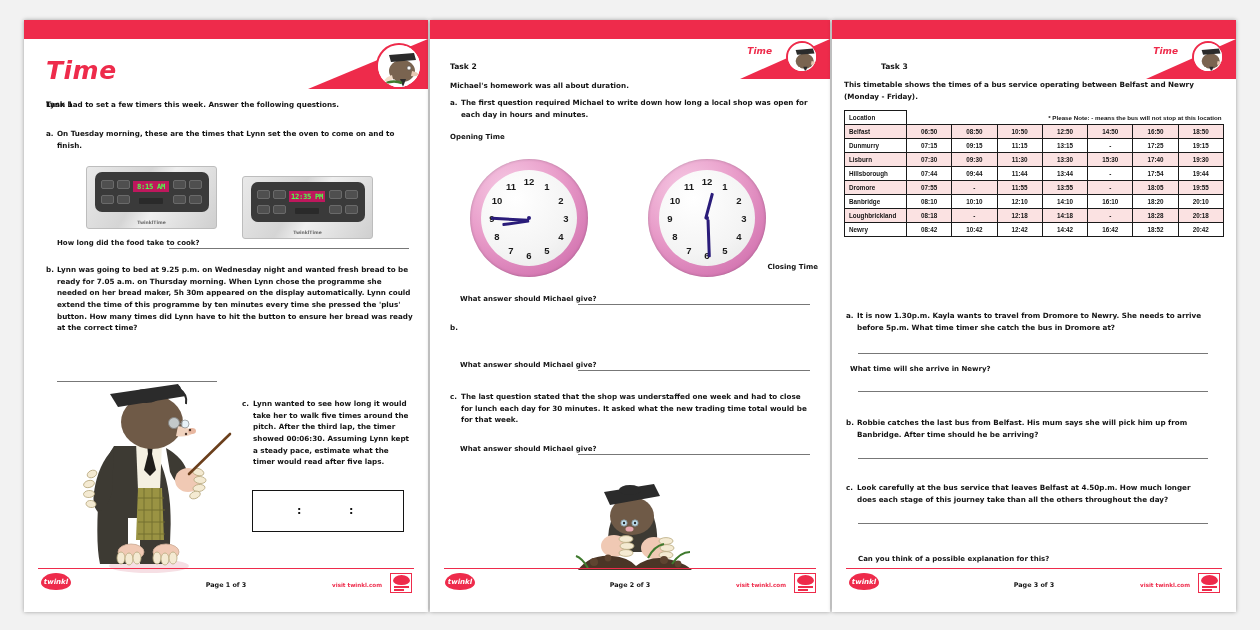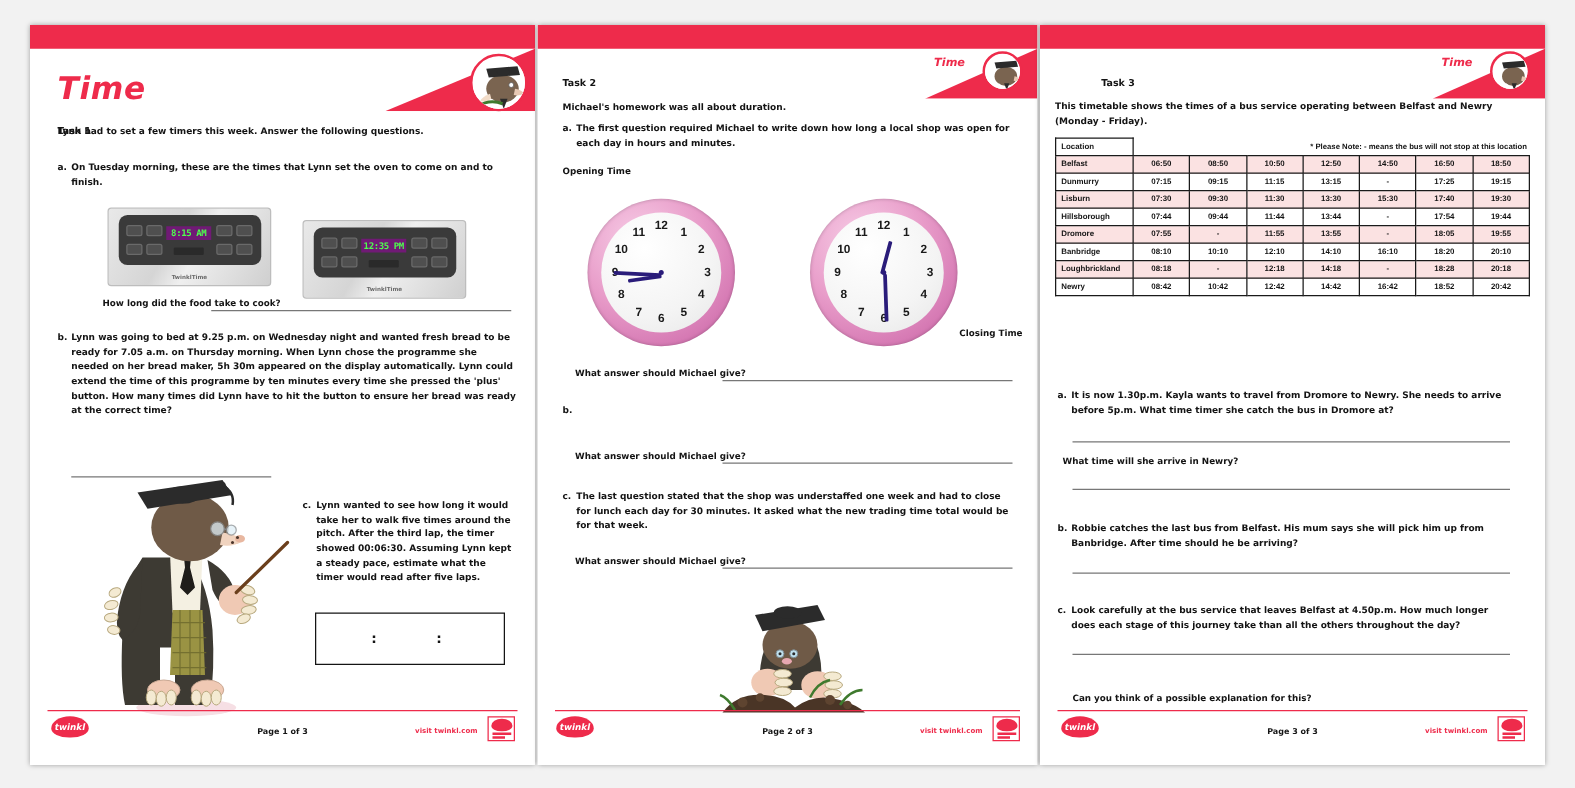--- a/index.html
+++ b/index.html
@@ -93,21 +93,21 @@
     background: linear-gradient(120deg,#e9e9e9 0%,#d5d5d5 40%,#efefef 55%,#cfcfcf 100%);
     border: 1px solid #bdbdbd;
     border-radius: 3px;
   }
   .oven-inner {
     position: absolute; left: 8px; top: 5px; width: 114px; height: 40px;
     background: #3a3a3a; border-radius: 7px;
   }
   .oven-display {
     position: absolute; left: 38px; top: 9px; width: 36px; height: 11px;
-    background: #701a75;
+    background: #be185d;
     color: #4dff4d;
     font-family: "DejaVu Sans Mono", monospace;
     font-size: 7.2px; font-weight: bold;
     display: flex; align-items: center; justify-content: center;
     letter-spacing: -0.3px;
   }
   .knob {
     position: absolute; width: 13px; height: 9px;
     background: #4f4f4f; border: 1px solid #6a6a6a; border-radius: 2px;
   }
@@ -286,21 +286,21 @@
         <div class="oven-display">12:35 PM</div>
         <div class="oven-led"></div>
         <div class="knob" style="left:78px; top:8px;"></div>
         <div class="knob" style="left:94px; top:8px;"></div>
         <div class="knob" style="left:78px; top:23px;"></div>
         <div class="knob" style="left:94px; top:23px;"></div>
       </div>
       <div class="oven-brand">TwinklTime</div>
     </div>
 
-    <div class="caption" style="left:33px; top:219px;margin-left:25px;">How long did the food take to cook?</div>
+    <div class="caption" style="left:33px; top:219px;">How long did the food take to cook?</div>
     <div class="answer-line" style="left:145px; top:228px; width:240px;"></div>
 
     <div class="para q" style="left:22px; top:244px; width:368px;">
       <span class="mk">b.</span>
       <span>Lynn was going to bed at 9.25 p.m. on Wednesday night and wanted fresh bread to be ready for 7.05 a.m. on Thursday morning. When Lynn chose the programme she needed on her bread maker, 5h 30m appeared on the display automatically. Lynn could extend the time of this programme by ten minutes every time she pressed the 'plus' button. How many times did Lynn have to hit the button to ensure her bread was ready at the correct time?</span>
     </div>
     <div class="answer-line" style="left:33px; top:361px; width:160px;"></div>
 
     <div class="mole-illus" style="left:50px; top:356px; width:170px; height:200px;">
       <svg width="170" height="200" viewBox="0 0 170 200">

